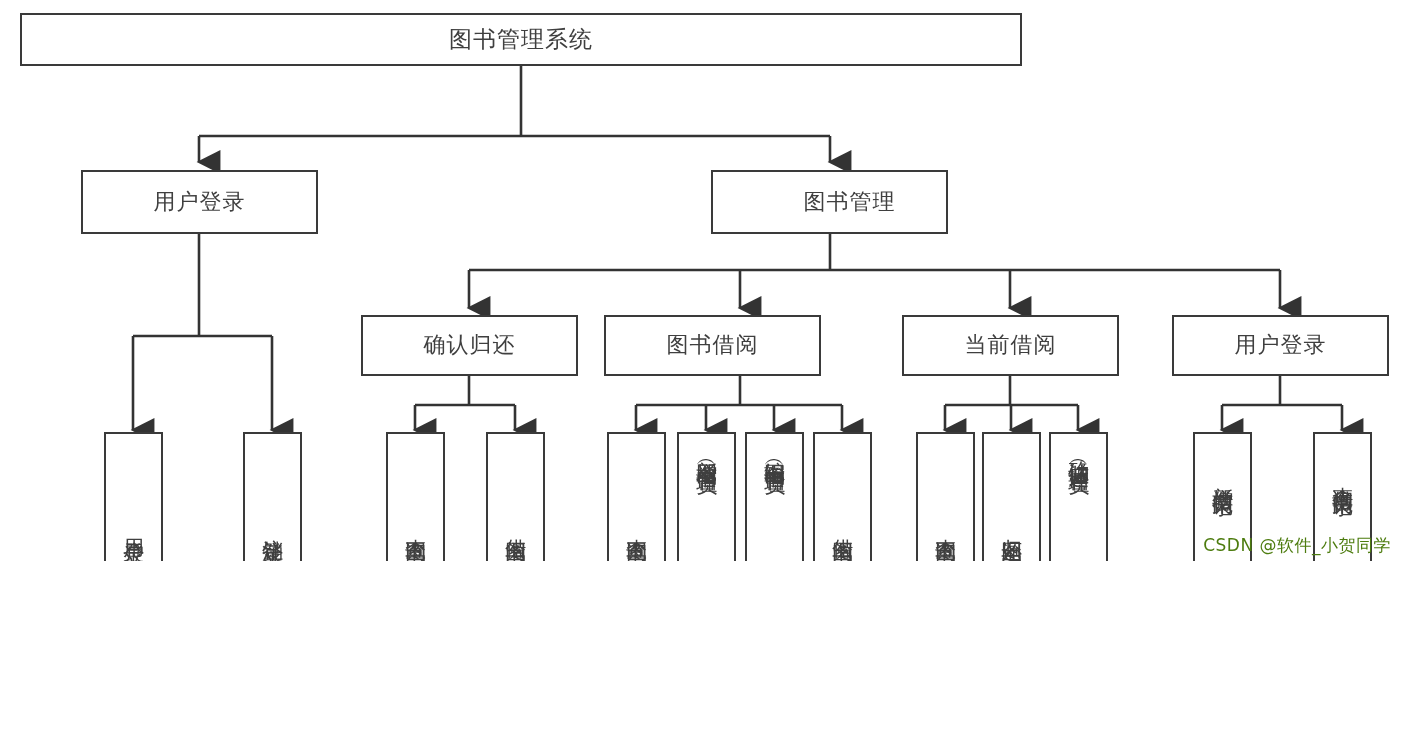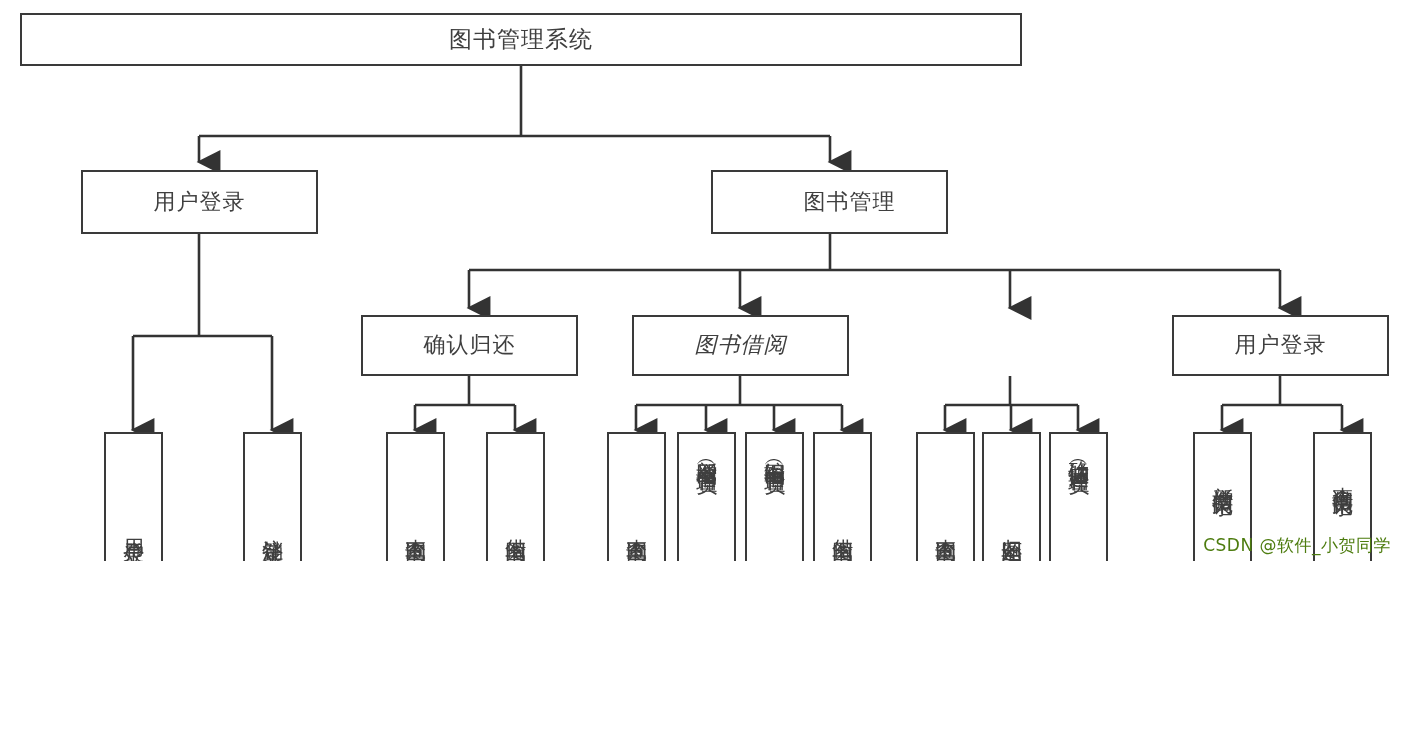--- a/index.html
+++ b/index.html
@@ -141,22 +141,25 @@
   <div class="node h" style="left:81px; top:170px; width:237px; height:64px;">
     <span>用户登录</span>
   </div>
   <div class="node h" style="left:711px; top:170px; width:237px; height:64px;padding-left:40px;">
     <span>图书管理</span>
   </div>
 
   <div class="node h" style="left:361px; top:315px; width:217px; height:61px;">
     <span>确认归还</span>
   </div>
-  <div class="node h" style="left:632px; top:315px; width:217px; height:61px;font-style:italic;">
+  <div class="node h" style="left:604px; top:315px; width:217px; height:61px;">
     <span>图书借阅</span>
+  </div>
+  <div class="node h" style="left:902px; top:315px; width:217px; height:61px;">
+    <span>当前借阅</span>
   </div>
   <div class="node h" style="left:1172px; top:315px; width:217px; height:61px;">
     <span>用户登录</span>
   </div>
 
   <div class="node v mid" style="left:104px; top:432px; width:59px; height:301px;">
     <span class="vtext">用户登录</span>
   </div>
   <div class="node v mid" style="left:243px; top:432px; width:59px; height:301px;">
     <span class="vtext">注销登录</span>

